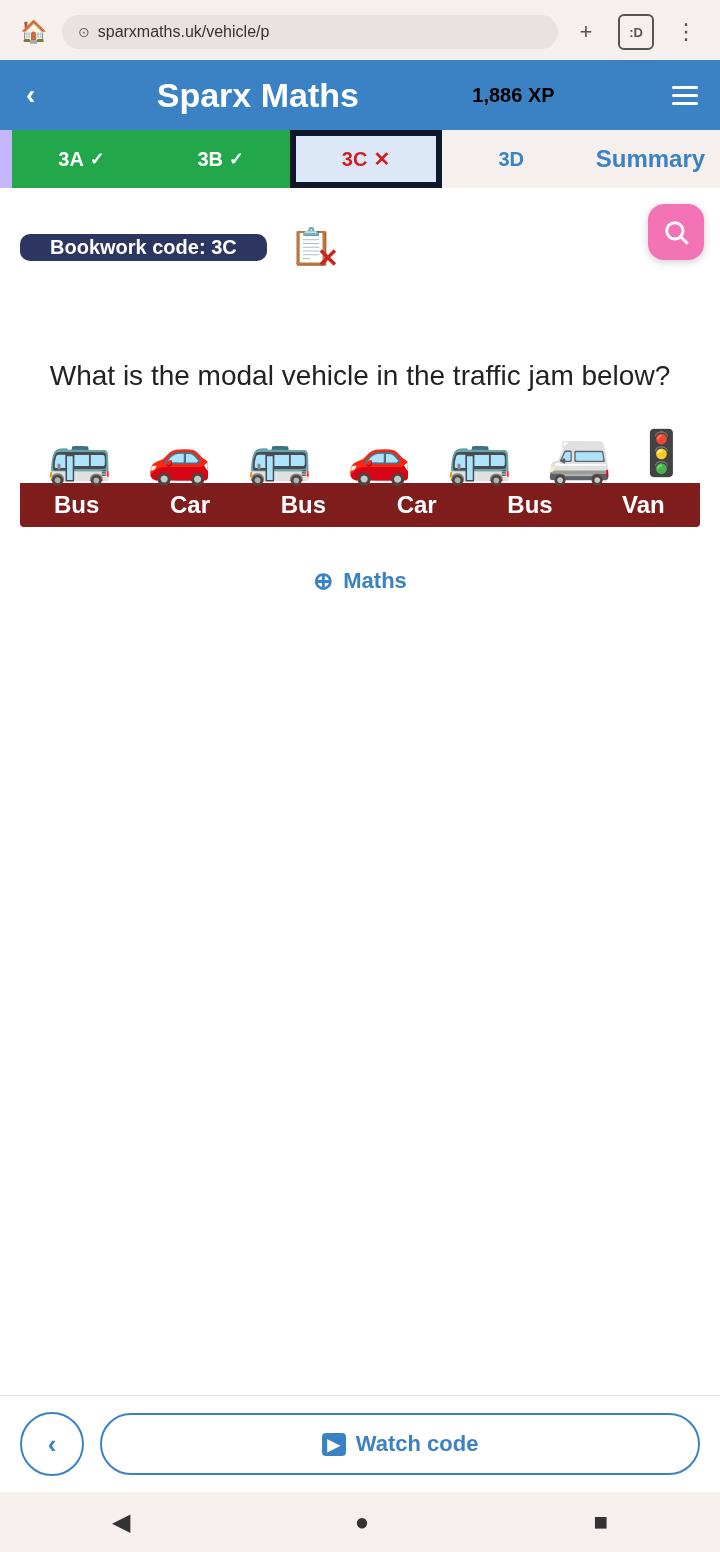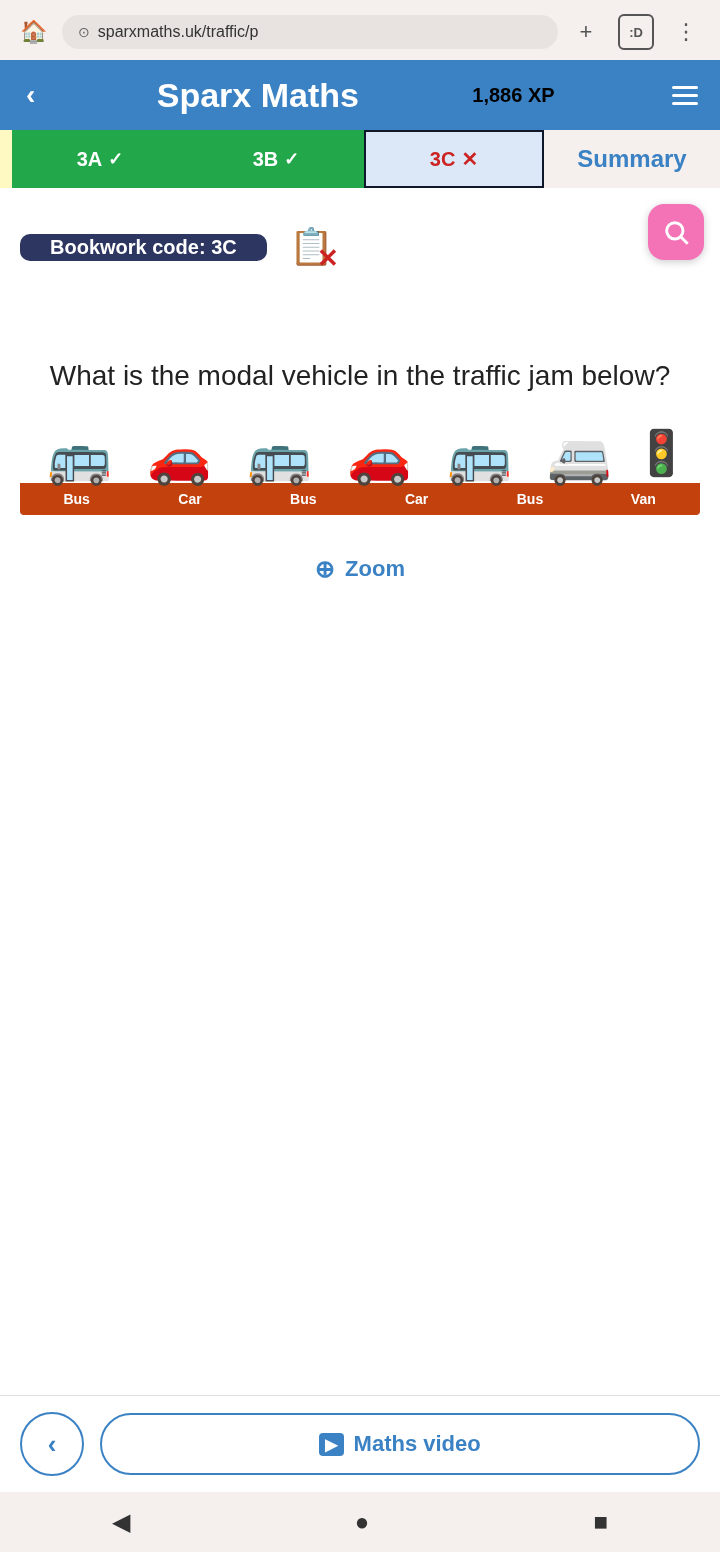--- a/index.html
+++ b/index.html
@@ -84,21 +84,21 @@
       display: flex; flex-direction: column; gap: 5px;
       padding: 4px;
     }
     .hamburger span {
       display: block; width: 26px; height: 3px; background: white; border-radius: 2px;
     }
 
     
     .tab-bar {
       display: flex;
-      background: #fef9c3;
+      background: #c4b5fd;
       padding-left: 12px;
     }
     .tab {
       flex: 1;
       height: 58px;
       display: flex;
       align-items: center;
       justify-content: center;
       font-size: 20px;
       font-weight: 700;
@@ -111,21 +111,21 @@
       border-radius: 0;
     }
     .tab-3b {
       background: #22a84a;
       color: white;
       text-align: center;
     }
     .tab-3c {
       background: #dce8f7;
       color: #cc2222;
-      border: 2px solid #0f172a;
+      border: 6px solid #0f172a;
     }
     .tab-3d {
       background: #f5f0ee;
       color: #3b82c4;
       border: none;
     }
     .tab-summary {
       background: #f5f0ee;
       color: #3b82c4;
       font-weight: 700;
@@ -221,23 +221,23 @@
       flex-direction: column;
       align-items: center;
       width: 100px;
     }
     .vehicle-emoji {
       font-size: 52px;
       line-height: 1;
     }
     .labels-row {
       display: flex;
-      background: #c2410c;
-      color: white;
-      font-size: 14px;
+      background: #7f1d1d;
+      color: white;
+      font-size: 24px;
       font-weight: 600;
     }
     .label-item {
       flex: 1;
       text-align: center;
       padding: 8px 0;
       min-width: 90px;
     }
     .traffic-light {
       font-size: 44px;
@@ -323,21 +323,21 @@
 
     .spacer { flex: 1; }
   </style>
 </head>
 <body>
 
 <div class="browser-chrome">
   <div class="home-icon">🏠</div>
   <div class="address-bar">
     <span class="address-bar-icon">⊙</span>
-    <span>sparxmaths.uk/traffic/p</span>
+    <span>sparxmaths.uk/vehicle/p</span>
   </div>
   <div class="browser-actions">
     <div class="browser-btn">
       <span>+</span>
     </div>
     <div class="tab-icon">
       <span>:D</span>
     </div>
     <div class="browser-btn">
       <span>⋮</span>
@@ -362,20 +362,23 @@
     <span class="check-icon">✓</span>
   </div>
   <div class="tab tab-3b">
     <span>3B</span>
     <span class="check-icon">✓</span>
   </div>
   <div class="tab tab-3c">
     <span>3C</span>
     <span>✕</span>
   </div>
+  <div class="tab tab-3d">
+    <span>3D</span>
+  </div>
   <div class="tab tab-summary">
     <span>Summary</span>
   </div>
 </div>
 
 <div class="main-content">
 
   <div class="zoom-fab">
     <svg viewBox="0 0 24 24">
       <circle cx="11" cy="11" r="7"></circle>
@@ -420,33 +423,33 @@
       <div class="label-item">Car</div>
       <div class="label-item">Bus</div>
       <div class="label-item">Car</div>
       <div class="label-item">Bus</div>
       <div class="label-item">Van</div>
     </div>
   </div>
 
   <div class="zoom-btn">
     <span class="zoom-btn-icon">⊕</span>
-    <span>Zoom</span>
+    <span>Maths</span>
   </div>
 
   <div class="spacer"></div>
 </div>
 
 <div class="bottom-nav">
   <div class="back-circle-btn">
     <span>‹</span>
   </div>
   <div class="watch-video-btn">
     <span class="video-icon">▶</span>
-    <span>Maths video</span>
+    <span>Watch code</span>
   </div>
 </div>
 
 <div class="android-nav">
   <span class="android-btn">◀</span>
   <span class="android-btn">●</span>
   <span class="android-btn">■</span>
 </div>
 
 </body></html>

